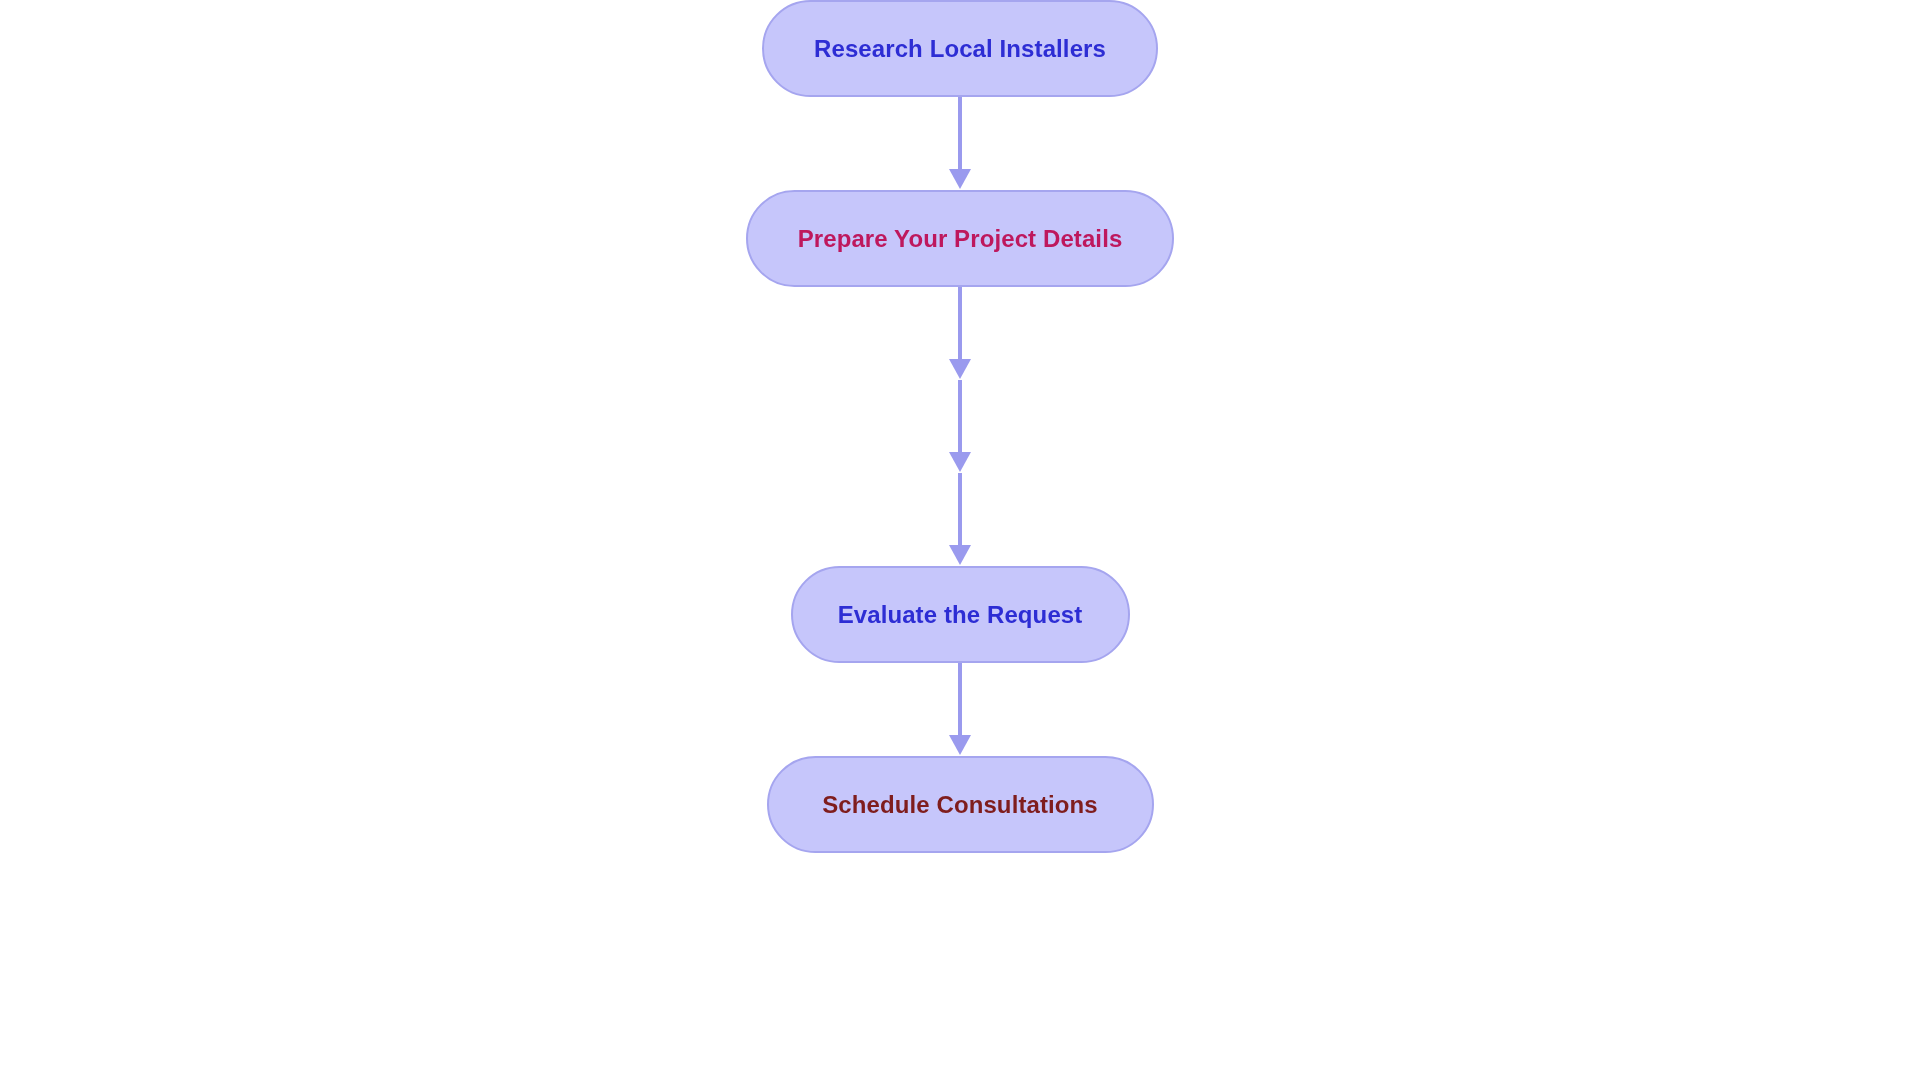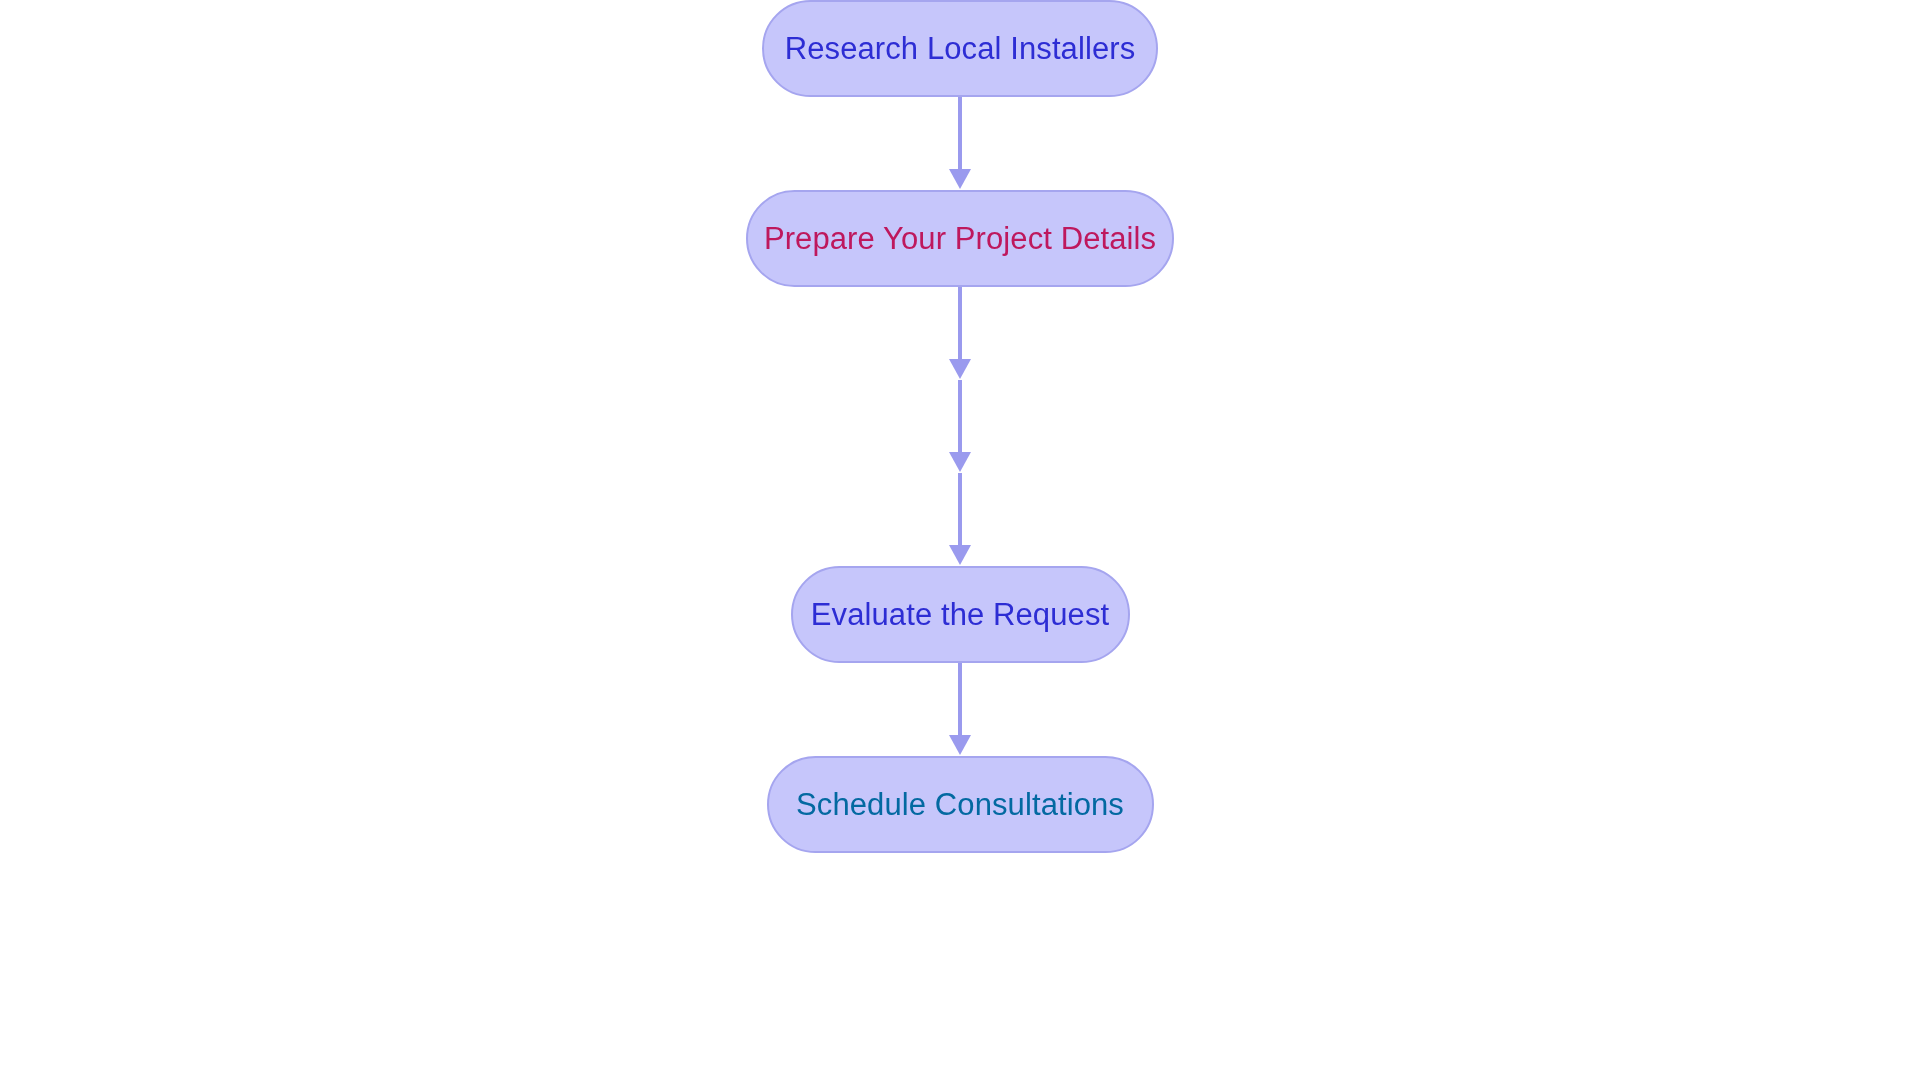--- a/index.html
+++ b/index.html
@@ -33,22 +33,22 @@
     display: flex;
     align-items: center;
     justify-content: center;
     padding: 0 34px;
     flex: none;
   }
 
   .node-label {
     color: #2d2dd4;
     font-family: "Liberation Sans", sans-serif;
-    font-size: 31px;
-    font-weight: 400;
+    font-size: 24px;
+    font-weight: 700;
     letter-spacing: 0.1px;
     white-space: nowrap;
     line-height: 1;
   }
 
   .connector {
     position: relative;
     width: 26px;
     height: 93px;
     flex: none;
@@ -106,16 +106,16 @@
   </div>
 
   <div class="connector">
     <svg width="26" height="93" viewBox="0 0 26 93" xmlns="http://www.w3.org/2000/svg">
       <line x1="13" y1="0" x2="13" y2="74" stroke="#9a9aee" stroke-width="4"></line>
       <polygon points="2,72 24,72 13,92" fill="#9a9aee"></polygon>
     </svg>
   </div>
 
   <div class="node" style="width: 387px; background: rgb(198, 198, 251); border-color: rgb(165, 165, 239);">
-    <span class="node-label" style="color: #0369a1;">Schedule Consultations</span>
+    <span class="node-label" style="color: #7f1d1d;">Schedule Consultations</span>
   </div>
 
 </div>
 
 </body></html>

